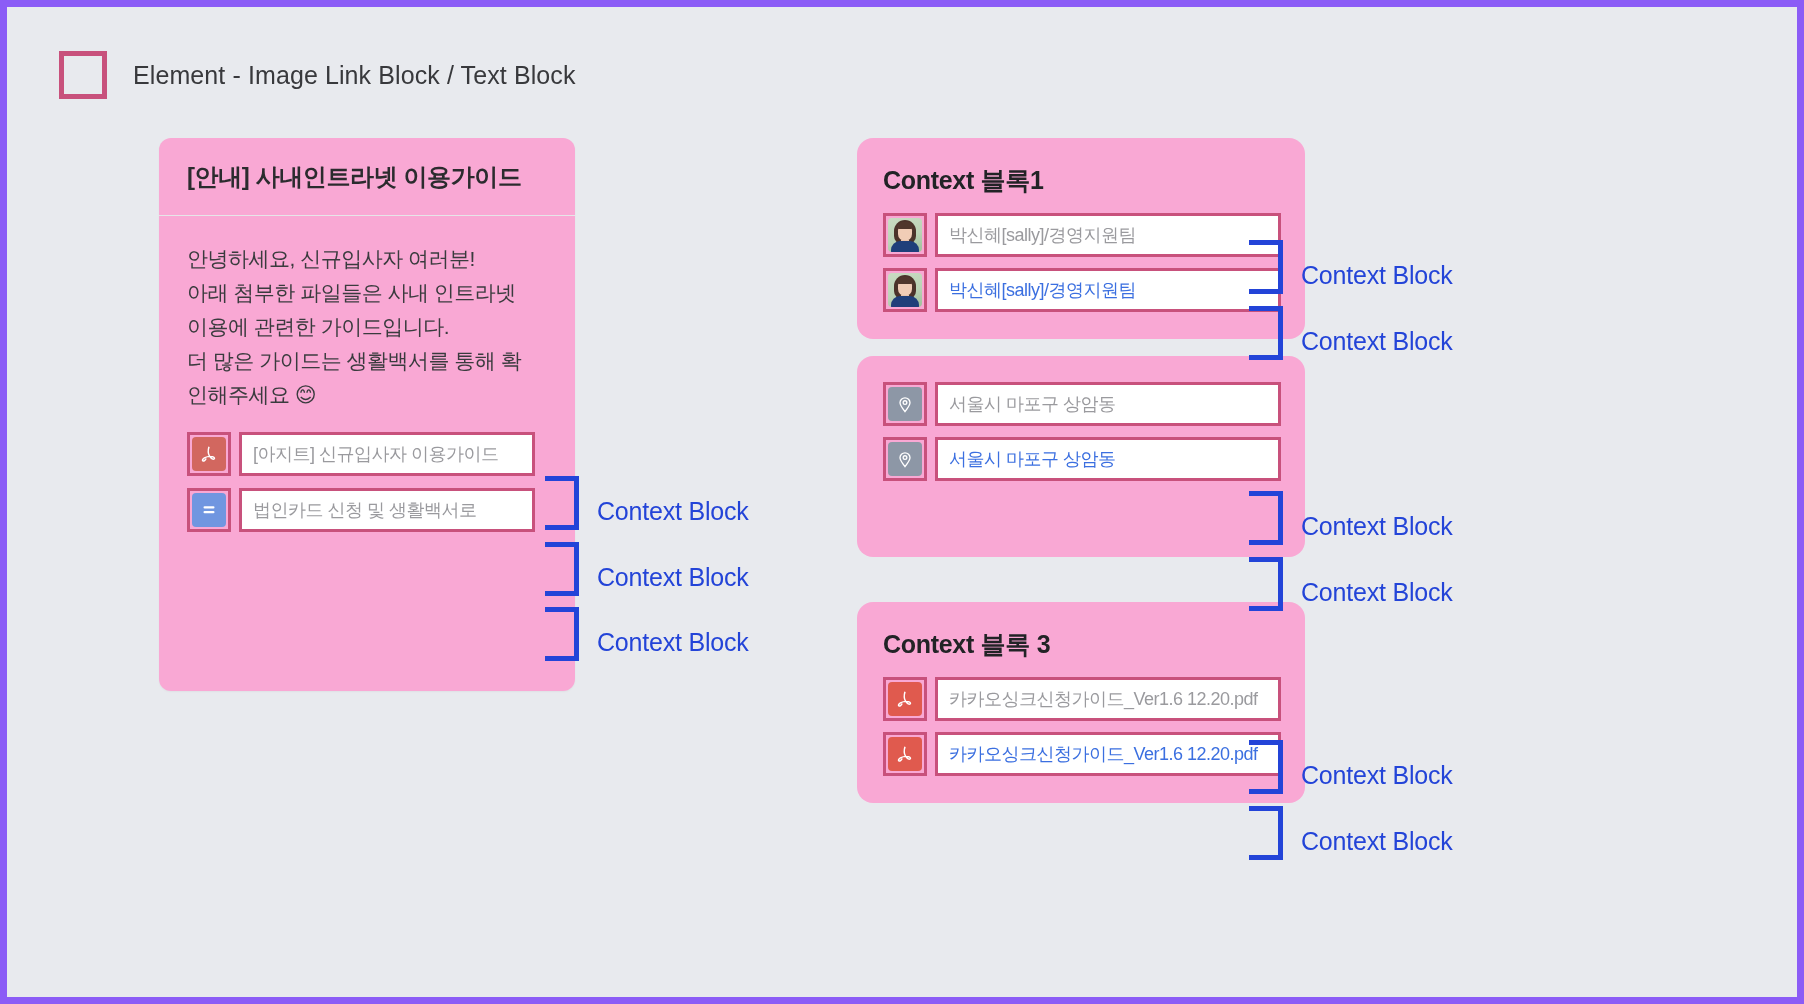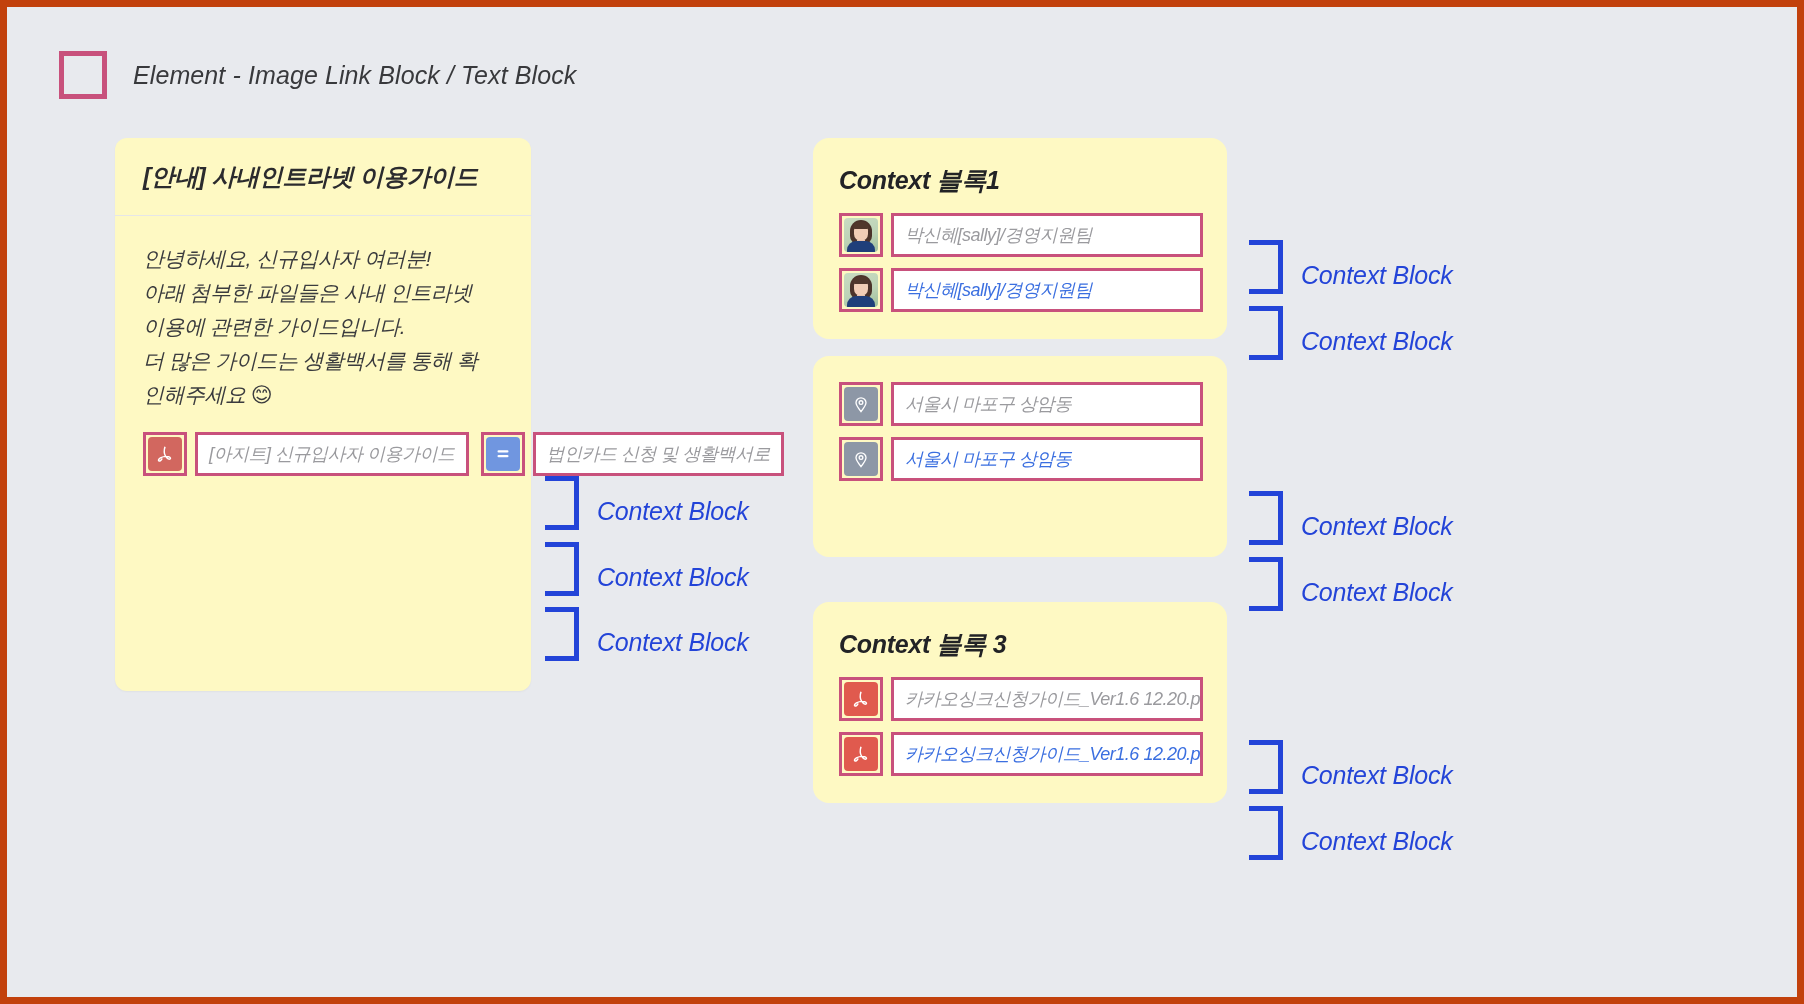--- a/index.html
+++ b/index.html
@@ -5,23 +5,22 @@
   * { box-sizing: border-box; margin: 0; padding: 0; }
   html, body {
     width: 1804px; height: 1004px;
     background: #000;
     font-family: "Liberation Sans", "DejaVu Sans", sans-serif;
   }
   #stage {
     position: relative;
     width: 1804px; height: 1004px;
     background: #e8eaee;
-    border: 7px solid #c2410c;
+    border: 7px solid #8b5cf6;
     overflow: hidden;
-    font-style: italic;
   }
 
   
   .legend {
     position: absolute;
     left: 52px; top: 44px;
     display: flex; align-items: center; gap: 26px;
   }
   .legend-swatch {
     width: 48px; height: 48px;
@@ -30,22 +29,23 @@
   }
   .legend-label {
     font-size: 25px;
     color: #38393c;
     letter-spacing: .1px;
   }
 
   
   .card {
     position: absolute;
-    background: #fef9c3;
+    background: #f9a8d4;
     border-radius: 14px;
+    margin-left: 44px;
   }
 
   
   #notice-card {
     left: 108px; top: 131px;
     width: 416px; height: 553px;
     border-radius: 12px;
     box-shadow: 0 1px 2px rgba(0,0,0,.04);
   }
   .notice-header {
@@ -63,21 +63,21 @@
   .notice-body { padding: 26px 40px 0 28px; }
   .notice-para {
     font-size: 21px;
     line-height: 34px;
     color: #3a3b3e;
     letter-spacing: -.5px;
     white-space: pre-line;
   }
 
   
-  .attach-list { margin-top: 20px; display: flex; flex-direction: row; gap: 12px; }
+  .attach-list { margin-top: 20px; display: flex; flex-direction: column; gap: 12px; }
   .attach-row { display: flex; align-items: center; }
   .icon-box {
     width: 44px; height: 44px;
     border: 3px solid #c8517c;
     display: flex; align-items: center; justify-content: center;
     flex: 0 0 auto;
   }
   .icon-inner {
     width: 34px; height: 34px;
     border-radius: 4px;
@@ -108,21 +108,21 @@
     height: 58px;
     background: #f2f2f3;
     border-radius: 7px;
     display: flex; align-items: center; justify-content: center;
     font-size: 21px;
     color: #2f3033;
     letter-spacing: -.5px;
   }
 
   
-  .ctx-card { width: 414px; border-radius: 16px; padding: 26px 24px 26px 26px; }
+  .ctx-card { width: 448px; border-radius: 16px; padding: 26px 24px 26px 26px; }
   #ctx-card-1 { left: 806px; top: 131px; height: 201px; }
   #ctx-card-2 { left: 806px; top: 349px; height: 201px; }
   #ctx-card-3 { left: 806px; top: 595px; height: 201px; }
   .ctx-title {
     font-size: 25px;
     font-weight: bold;
     color: #222326;
     letter-spacing: -.3px;
     margin-bottom: 16px;
   }

